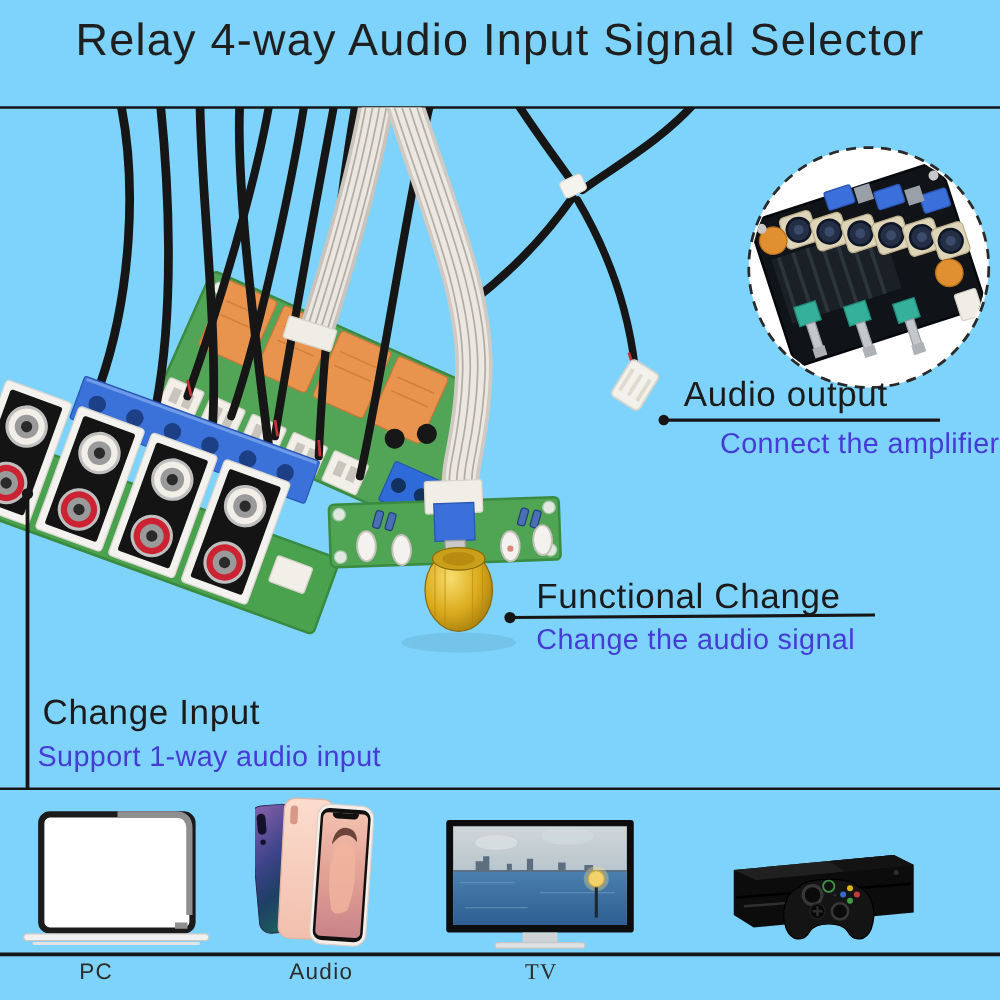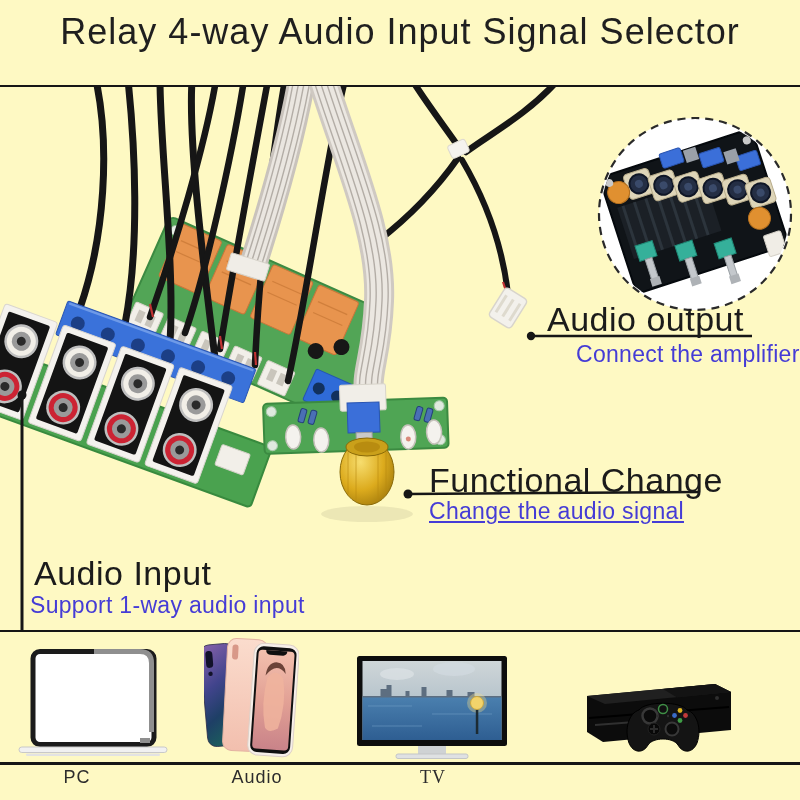--- a/index.html
+++ b/index.html
@@ -1,29 +1,29 @@
 <!DOCTYPE html>
 <html><head>
 <meta charset="utf-8">
 <style>
   html,body{margin:0;padding:0;background:#fff;}
-  .stage{position:relative;width:800px;height:800px;background:#fef9c3;overflow:hidden;
+  .stage{position:relative;width:800px;height:800px;background:#7dd3fc;overflow:hidden;
          font-family:"Liberation Sans",sans-serif;}
   .title{position:absolute;top:11px;left:0;width:100%;text-align:center;
          font-size:36px;font-weight:300;color:#1f1f1f;letter-spacing:1px;}
   .rule{position:absolute;left:0;width:800px;background:#161616;}
   .rule-title{top:85px;height:2px;}
   .rule-main{top:630px;height:2px;}
   .rule-devices{top:762px;height:3px;}
-  .co-label{position:absolute;font-size:34px;font-weight:300;color:#1b1b1b;letter-spacing:0.5px;white-space:nowrap;}
+  .co-label{position:absolute;font-size:28px;font-weight:300;color:#1b1b1b;letter-spacing:0.5px;white-space:nowrap;}
   .co-sub{position:absolute;font-size:23px;color:#453cd6;letter-spacing:0.3px;white-space:nowrap;}
   .lbl-audio-output{left:547px;top:300px;}
   .sub-audio-output{left:576px;top:341px;}
   .lbl-functional{left:429px;top:461px;}
-  .sub-functional{left:429px;top:498px;text-decoration:underline;}
+  .sub-functional{left:429px;top:498px;}
   .lbl-audio-input{left:34px;top:554px;}
   .sub-audio-input{left:30px;top:592px;}
   .dev-label{position:absolute;top:767px;transform:translateX(-50%);
              font-size:18px;font-weight:300;color:#2c2c2c;letter-spacing:1px;}
   .scene{position:absolute;left:0;top:86px;}
   .dev{position:absolute;}
 </style>
 </head>
 <body>
 
@@ -331,21 +331,21 @@
       <line x1="22" y1="309" x2="22" y2="545" stroke="#161616" stroke-width="3"></line>
     </g>
   </svg>
 
   <div class="co-label lbl-audio-output">Audio output</div>
   <div class="co-sub sub-audio-output">Connect the amplifier</div>
 
   <div class="co-label lbl-functional">Functional Change</div>
   <div class="co-sub sub-functional">Change the audio signal</div>
 
-  <div class="co-label lbl-audio-input">Audio Input</div>
+  <div class="co-label lbl-audio-input">Change Input</div>
   <div class="co-sub sub-audio-input">Support 1-way audio input</div>
 
   <div class="rule rule-main"></div>
 
   <svg class="dev" style="left:18px;top:648px;" width="150" height="110" viewBox="0 0 150 110">
     <rect x="15" y="3.5" width="121" height="93" rx="7" fill="#ffffff" stroke="#1b1b1b" stroke-width="5"></rect>
     <path d="M76,3.5 H122 Q133.5,3.5 133.5,15 V84" stroke="#8f8f8f" stroke-width="5" fill="none"></path>
     <rect x="122" y="90" width="10" height="5" fill="#8f8f8f"></rect>
     <rect x="1" y="99" width="148" height="5.5" rx="2.75" fill="#f1f1f1" stroke="#c9c9c9"></rect>
     <rect x="8" y="105.5" width="134" height="2.5" rx="1.25" fill="#e3e3e3"></rect>

